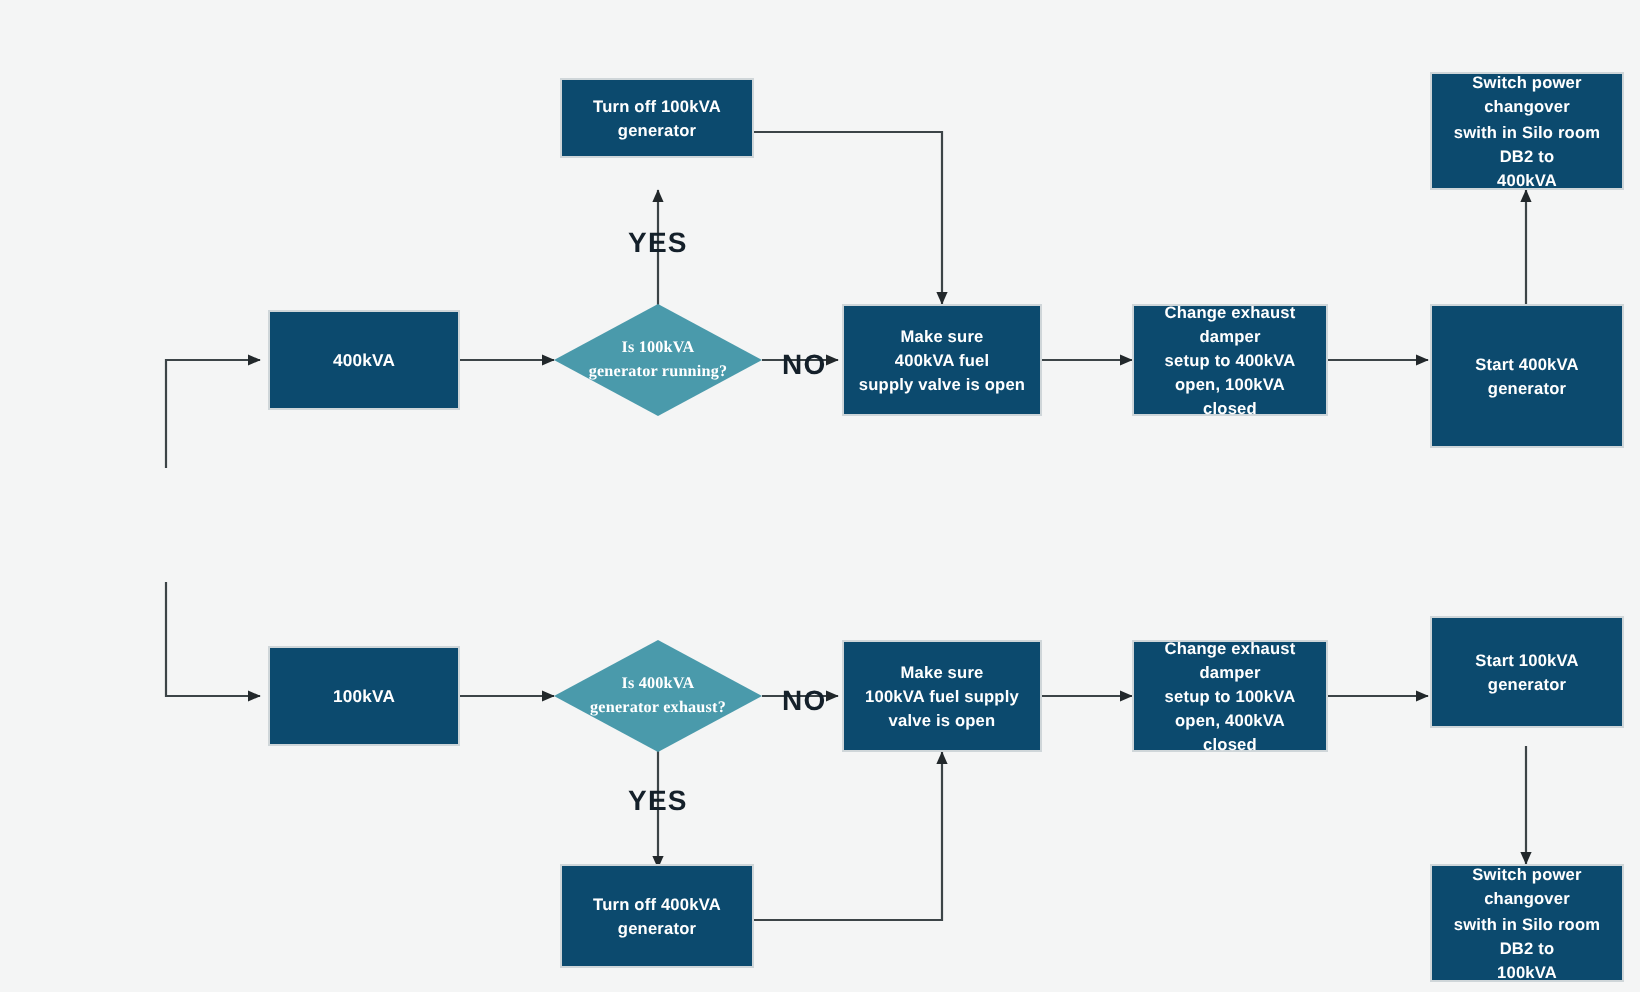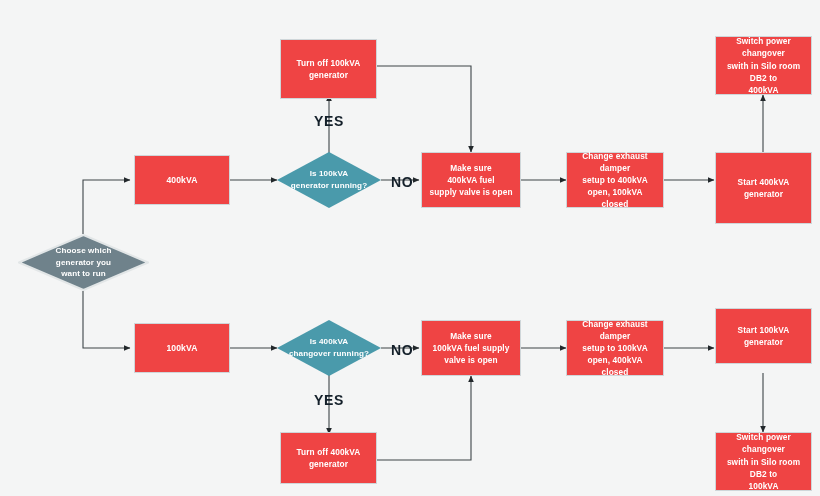--- a/index.html
+++ b/index.html
@@ -24,30 +24,31 @@
     align-items: center;
     justify-content: center;
     text-align: center;
     color: #ffffff;
     font-weight: bold;
     line-height: 1.45;
     white-space: pre-line;
     letter-spacing: 0.1px;
   }
   .box {
-    background: #ef4444;
+    background: #0c4a6e;
     border: 1px solid #cfd6d9;
     font-size: 8.3px;
     padding: 4px 7px;
   }
   .box.small-label {
     font-size: 8.6px;
   }
   .diamond-wrap {
     position: absolute;
+    font-family: Liberation Serif, serif;
   }
   .diamond-wrap svg {
     position: absolute;
     top: 0;
     left: 0;
     display: block;
   }
   .diamond-text {
     position: absolute;
     top: 0; left: 0;
@@ -120,28 +121,20 @@
       <path d="M377,460 L471,460 L471,376" marker-end="url(#ah)"></path>
 
       <path d="M521,348 L566,348" marker-end="url(#ah)"></path>
 
       <path d="M664,348 L714,348" marker-end="url(#ah)"></path>
 
       <path d="M763,373 L763,432" marker-end="url(#ah)"></path>
     </g>
   </svg>
 
-  <div class="diamond-wrap" style="left:18px; top:234px; width:131px; height:57px;">
-    <svg width="131" height="57" viewBox="0 0 131 57">
-      <polygon points="65.5,1 130,28.5 65.5,56 1,28.5" fill="#6f828b" stroke="#e2e6e7" stroke-width="2"></polygon>
-    </svg>
-    <div class="diamond-text">Choose which
-generator you
-want to run</div>
-  </div>
 
   <div class="node box small-label" style="left:134px; top:155px; width:96px; height:50px;">
     <span>400kVA</span>
   </div>
 
   <div class="node box small-label" style="left:134px; top:323px; width:96px; height:50px;">
     <span>100kVA</span>
   </div>
 
   <div class="diamond-wrap" style="left:277px; top:152px; width:104px; height:56px;">
@@ -150,29 +143,29 @@
     </svg>
     <div class="diamond-text">Is 100kVA
 generator running?</div>
   </div>
 
   <div class="diamond-wrap" style="left:277px; top:320px; width:104px; height:56px;">
     <svg width="104" height="56" viewBox="0 0 104 56">
       <polygon points="52,0 104,28 52,56 0,28" fill="#4a9aab"></polygon>
     </svg>
     <div class="diamond-text">Is 400kVA
-changover running?</div>
+generator exhaust?</div>
   </div>
 
   <div class="edge-label" style="left:314px; top:113px;">YES</div>
   <div class="edge-label" style="left:391px; top:174px;">NO</div>
   <div class="edge-label" style="left:314px; top:392px;">YES</div>
   <div class="edge-label" style="left:391px; top:342px;">NO</div>
 
-  <div class="node box" style="left:280px; top:39px; width:97px; height:60px;">
+  <div class="node box" style="left:280px; top:39px; width:97px; height:40px;">
     <span>Turn off 100kVA
 generator</span>
   </div>
 
   <div class="node box" style="left:280px; top:432px; width:97px; height:52px;">
     <span>Turn off 400kVA
 generator</span>
   </div>
 
   <div class="node box" style="left:421px; top:152px; width:100px; height:56px;">

